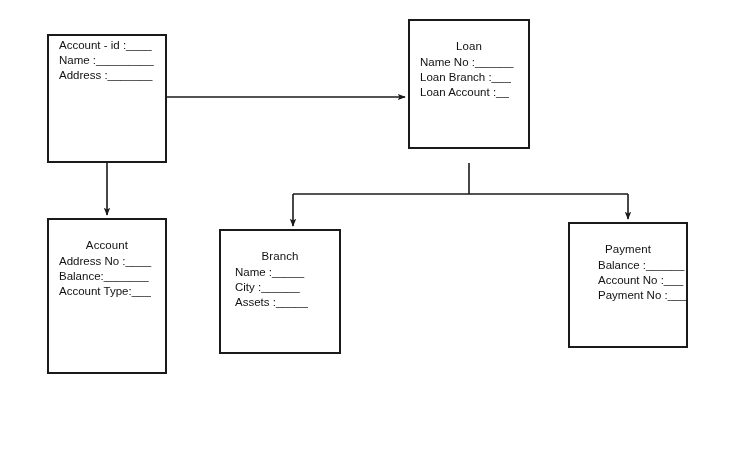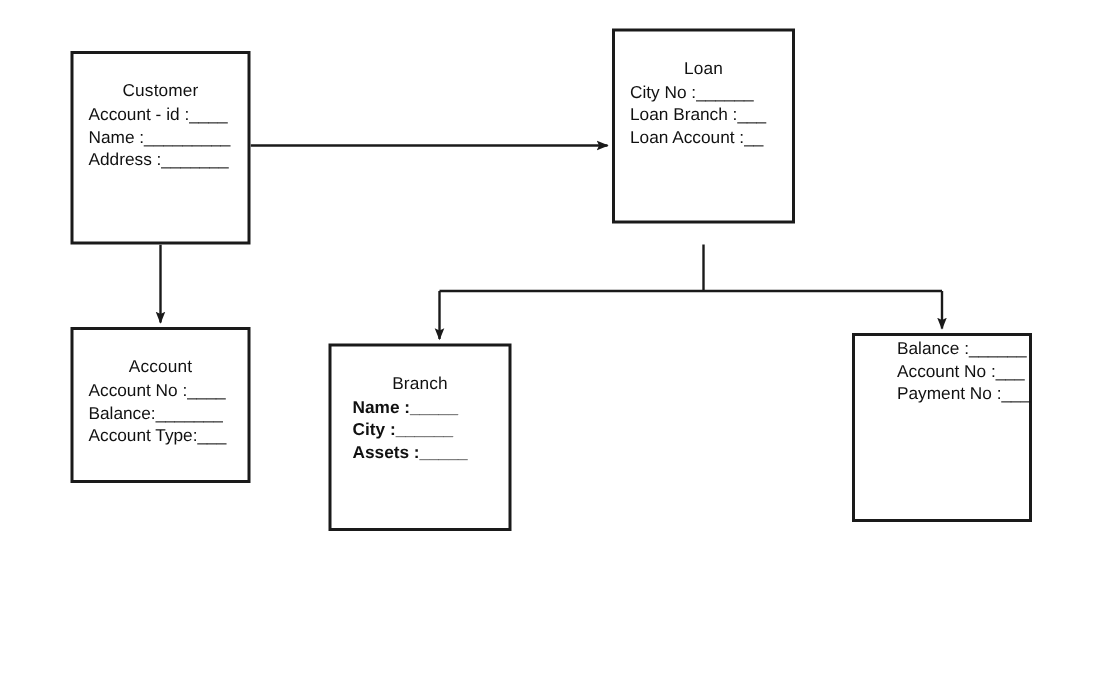--- a/index.html
+++ b/index.html
@@ -45,29 +45,28 @@
     padding-left: 10px;
   }
   .attr-row {
     font-size: 11.5px;
     color: #111111;
     line-height: 15px;
     white-space: pre;
   }
   .attr-list.indent-center {
     padding-left: 14px;
-    font-weight: bold;
   }
   .attr-list.indent-wide {
     padding-left: 28px;
   }
   
   #box-customer { left: 47px;  top: 34px;  width: 120px; height: 129px; }
   #box-loan     { left: 408px; top: 19px;  width: 122px; height: 130px; }
-  #box-account  { left: 47px;  top: 218px; width: 120px; height: 104px; }
+  #box-account  { left: 47px;  top: 218px; width: 120px; height: 156px; }
   #box-branch   { left: 219px; top: 229px; width: 122px; height: 125px; }
   #box-payment  { left: 568px; top: 222px; width: 120px; height: 126px; }
 </style>
 </head>
 <body>
 
 <div id="canvas">
 
   <svg class="connector-layer" viewBox="0 0 742 449" width="742" height="449" xmlns="http://www.w3.org/2000/svg">
     <defs>
@@ -83,56 +82,56 @@
     <path d="M469,163 L469,194" fill="none" stroke="#1a1a1a" stroke-width="1.6"></path>
 
     <path d="M293,194 L628,194" fill="none" stroke="#1a1a1a" stroke-width="1.6"></path>
 
     <path d="M293,194 L293,226" fill="none" stroke="#1a1a1a" stroke-width="1.6" marker-end="url(#arrowhead)"></path>
 
     <path d="M628,194 L628,219" fill="none" stroke="#1a1a1a" stroke-width="1.6" marker-end="url(#arrowhead)"></path>
   </svg>
 
   <div class="entity-box" id="box-customer">
-    <div class="entity-title">Customer</div>
     <div class="attr-list">
       <div class="attr-row">Account - id :____</div>
       <div class="attr-row">Name :_________</div>
       <div class="attr-row">Address :_______</div>
     </div>
   </div>
 
   <div class="entity-box" id="box-loan">
     <div class="entity-title">Loan</div>
     <div class="attr-list">
-      <div class="attr-row">City No :______</div>
+      <div class="attr-row">Name No :______</div>
       <div class="attr-row">Loan Branch :___</div>
       <div class="attr-row">Loan Account :__</div>
     </div>
   </div>
 
   <div class="entity-box" id="box-account">
     <div class="entity-title">Account</div>
     <div class="attr-list">
-      <div class="attr-row">Account No :____</div>
+      <div class="attr-row">Address No :____</div>
       <div class="attr-row">Balance:_______</div>
       <div class="attr-row">Account Type:___</div>
     </div>
   </div>
 
   <div class="entity-box" id="box-branch">
     <div class="entity-title">Branch</div>
     <div class="attr-list indent-center">
       <div class="attr-row">Name :_____</div>
       <div class="attr-row">City :______</div>
       <div class="attr-row">Assets :_____</div>
     </div>
   </div>
 
   <div class="entity-box" id="box-payment">
+    <div class="entity-title">Payment</div>
     <div class="attr-list indent-wide">
       <div class="attr-row">Balance :______</div>
       <div class="attr-row">Account No :___</div>
       <div class="attr-row">Payment No :___</div>
     </div>
   </div>
 
 </div>
 
 </body></html>

